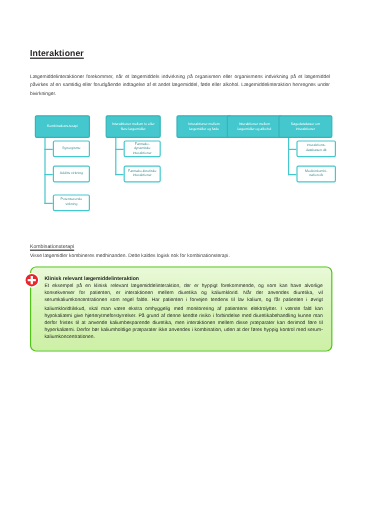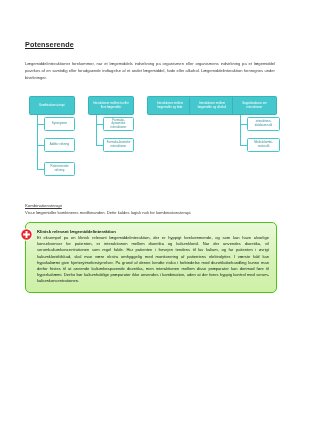--- a/index.html
+++ b/index.html
@@ -142,21 +142,21 @@
     left:-6.5px;top:4px;
     width:13px;height:13px;
   }
 </style>
 </head>
 <body>
 
 <div class="page">
   <div class="content">
 
-    <h1 class="doc-title">Potenserende</h1>
+    <h1 class="doc-title">Interaktioner</h1>
 
     <p class="intro">Lægemiddelinteraktioner forekommer, når et lægemiddels indvirkning på organismen eller organismens indvirkning på et lægemiddel påvirkes af en samtidig eller forudgående indtagelse af et andet lægemiddel, føde eller alkohol. Lægemiddelinteraktion henregnes under bivirkninger.</p>
 
     <div class="flow">
 
       <div class="col" style="left:0px;">
         <div class="node top">Kombinations-terapi</div>
         <div class="vline" style="left:8px;top:19px;height:55px;"></div>
         <div class="hline" style="left:8px;top:28px;width:7px;"></div>
         <div class="hline" style="left:8px;top:49px;width:7px;"></div>

